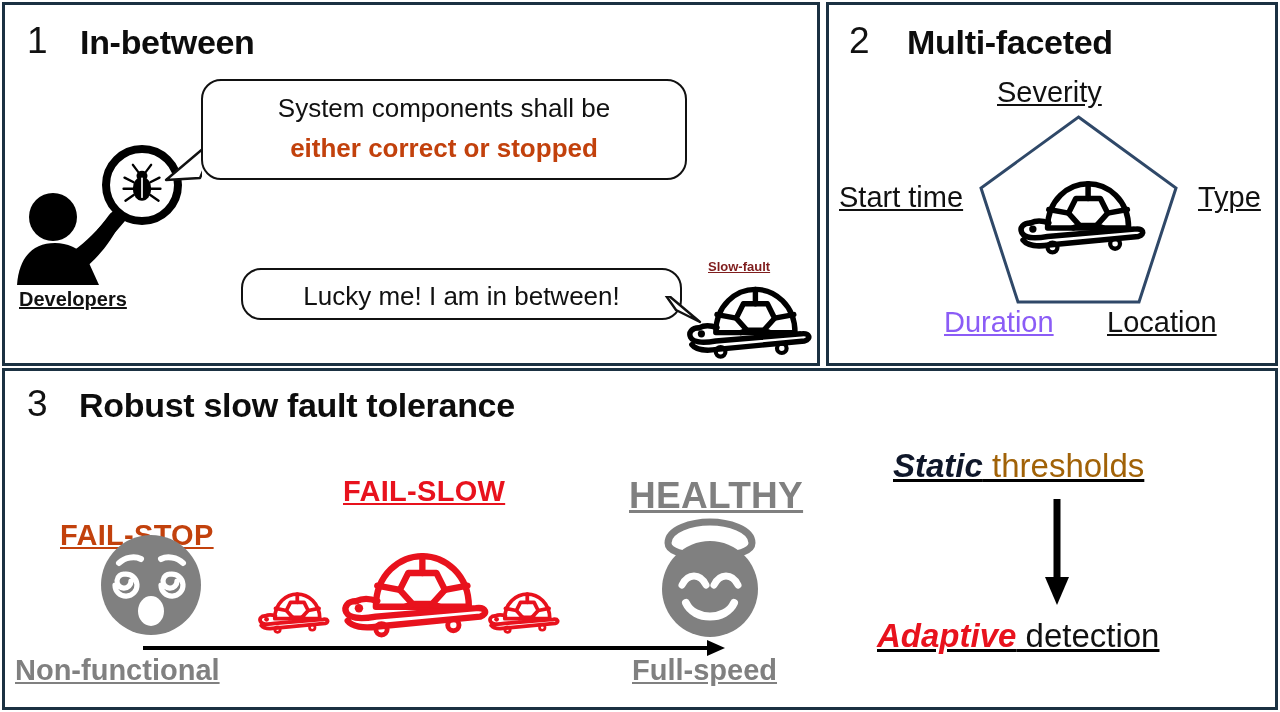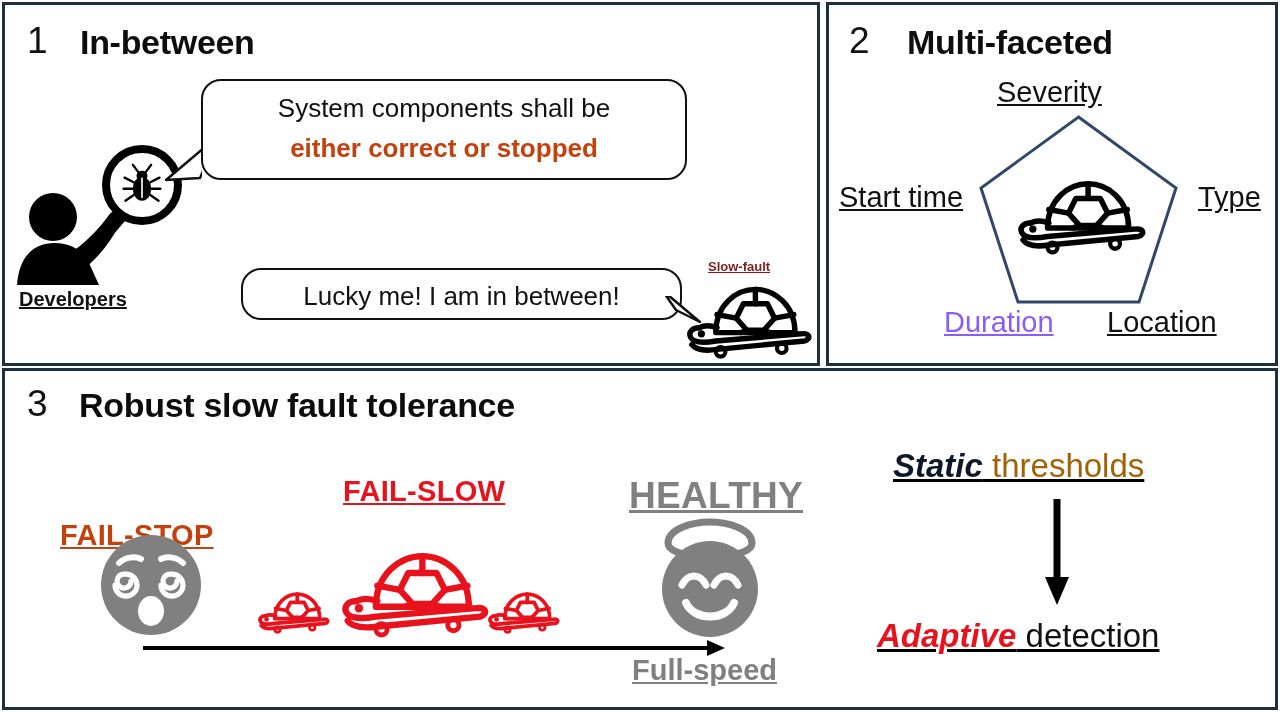--- a/index.html
+++ b/index.html
@@ -219,20 +219,21 @@
       <circle cx="60" cy="70" r="48" fill="#808080"></circle>
       <path d="M32 66 C38 54 50 54 56 66" fill="none" stroke="#fff" stroke-width="7" stroke-linecap="round"></path>
       <path d="M64 66 C70 54 82 54 88 66" fill="none" stroke="#fff" stroke-width="7" stroke-linecap="round"></path>
       <path d="M36 84 C44 102 76 102 84 84" fill="none" stroke="#fff" stroke-width="8" stroke-linecap="round"></path>
     </svg>
 
     <svg class="svgabs" style="left:136px;top:265px;" width="590" height="24" viewBox="0 0 590 24">
       <line x1="2" y1="12" x2="566" y2="12" stroke="#000" stroke-width="4"></line>
       <path d="M566 4 L584 12 L566 20 Z" fill="#000"></path>
     </svg>
+    <div class="txt" style="left:10px;top:285px;font-size:29px;font-weight:700;color:#808080;">Non-functional</div>
     <div class="txt" style="left:627px;top:285px;font-size:29px;font-weight:700;color:#808080;">Full-speed</div>
 
     <div class="txt" style="left:888px;top:78px;font-size:33px;">
       <span style="font-weight:700;font-style:italic;color:#0f172a;">Static</span><span style="color:#a16207;"> thresholds</span>
     </div>
 
     <svg class="svgabs" style="left:1036px;top:128px;" width="32" height="108" viewBox="0 0 32 108">
       <line x1="16" y1="0" x2="16" y2="82" stroke="#000" stroke-width="7"></line>
       <path d="M4 78 L16 106 L28 78 Z" fill="#000"></path>
     </svg>

